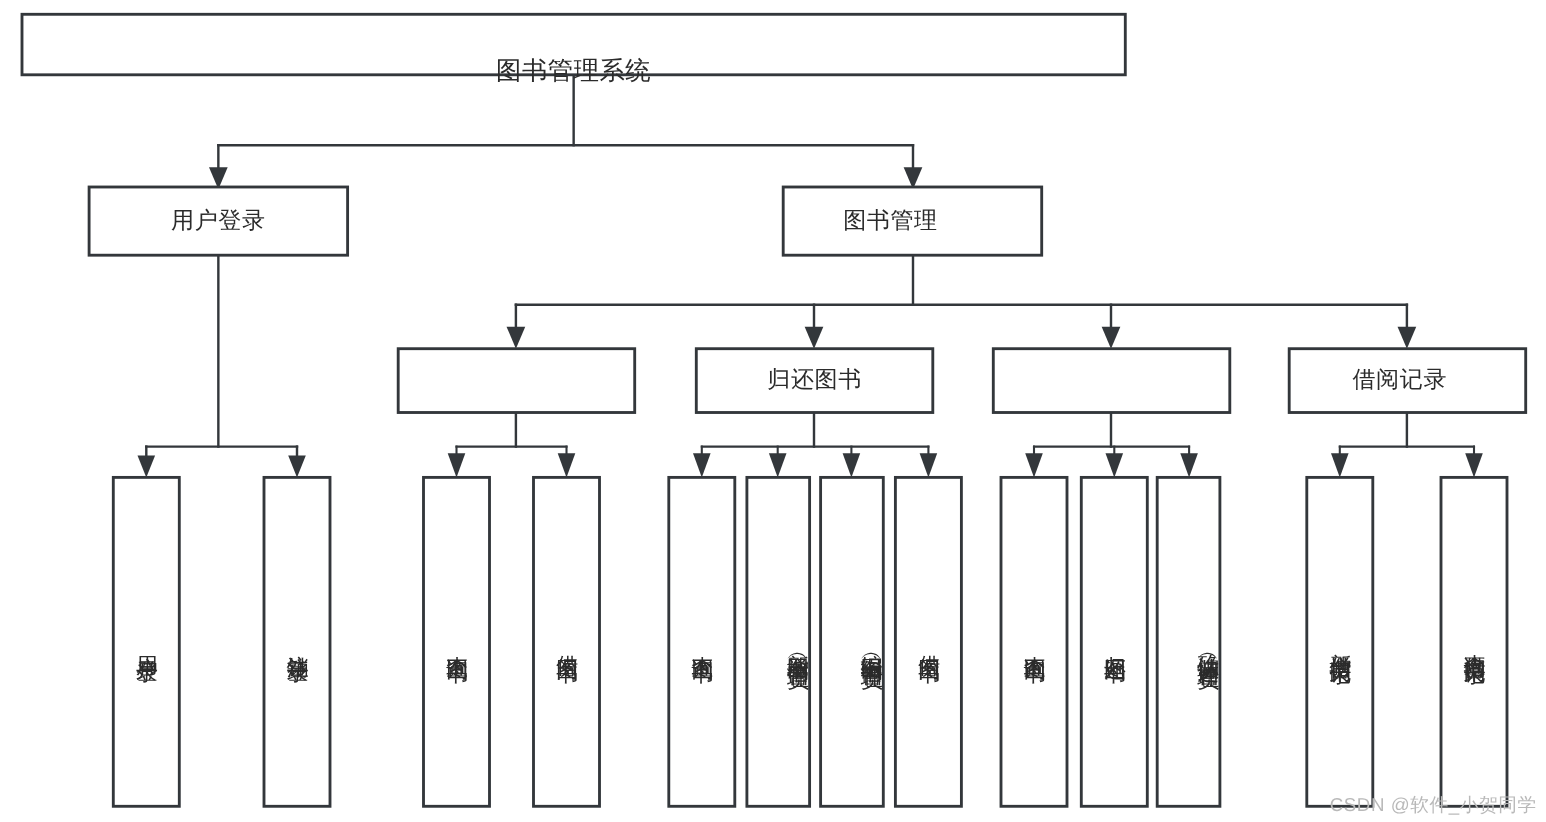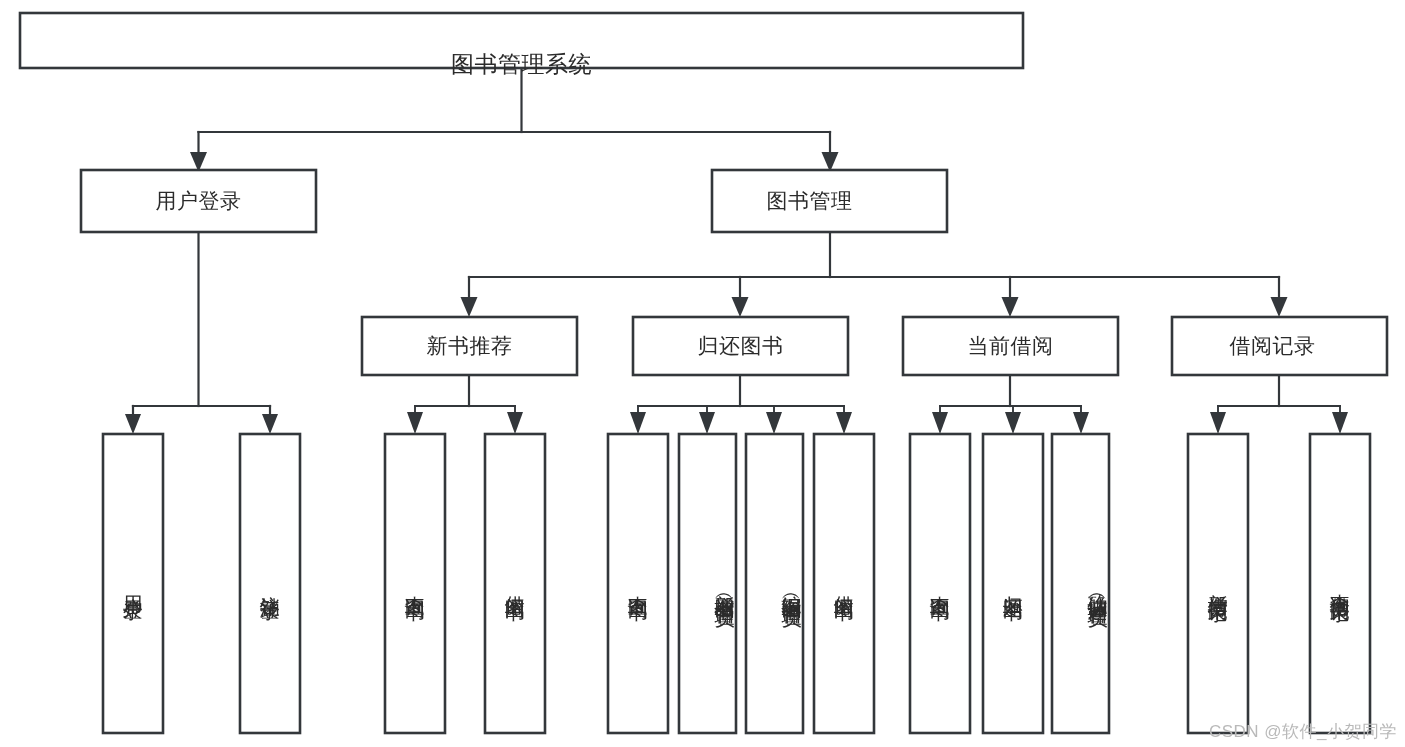--- a/index.html
+++ b/index.html
@@ -179,25 +179,23 @@
     <rect class="node-box" x="1188" y="434" width="60" height="299"></rect>
     <rect class="node-box" x="1310" y="434" width="60" height="299"></rect>
   </svg>
 
   <div class="node-label" style="left:20px; top:13px; width:1003px; height:55px; font-size:23px;margin-top:24px;">图书管理系统</div>
 
   <div class="node-label" style="left:81px; top:170px; width:235px; height:62px;">用户登录</div>
 
   <div class="node-label" style="left:712px; top:170px; width:195px; height:62px;">图书管理</div>
 
-  <div class="node-label" style="left:362px; top:317px; width:215px; height:58px;">新书推荐</div>
 
   <div class="node-label" style="left:633px; top:317px; width:215px; height:58px;">归还图书</div>
 
-  <div class="node-label" style="left:903px; top:317px; width:215px; height:58px;">当前借阅</div>
 
   <div class="node-label" style="left:1156px; top:317px; width:233px; height:58px;">借阅记录</div>
 
   <div class="node-label vertical" style="left:103px; top:434px; width:60px; height:299px;">用户登录</div>
 
   <div class="node-label vertical" style="left:240px; top:434px; width:60px; height:299px;">注销登录</div>
 
   <div class="node-label vertical" style="left:385px; top:434px; width:60px; height:299px;">查询图书</div>
 
   <div class="node-label vertical" style="left:485px; top:434px; width:60px; height:299px;">借阅图书</div>

